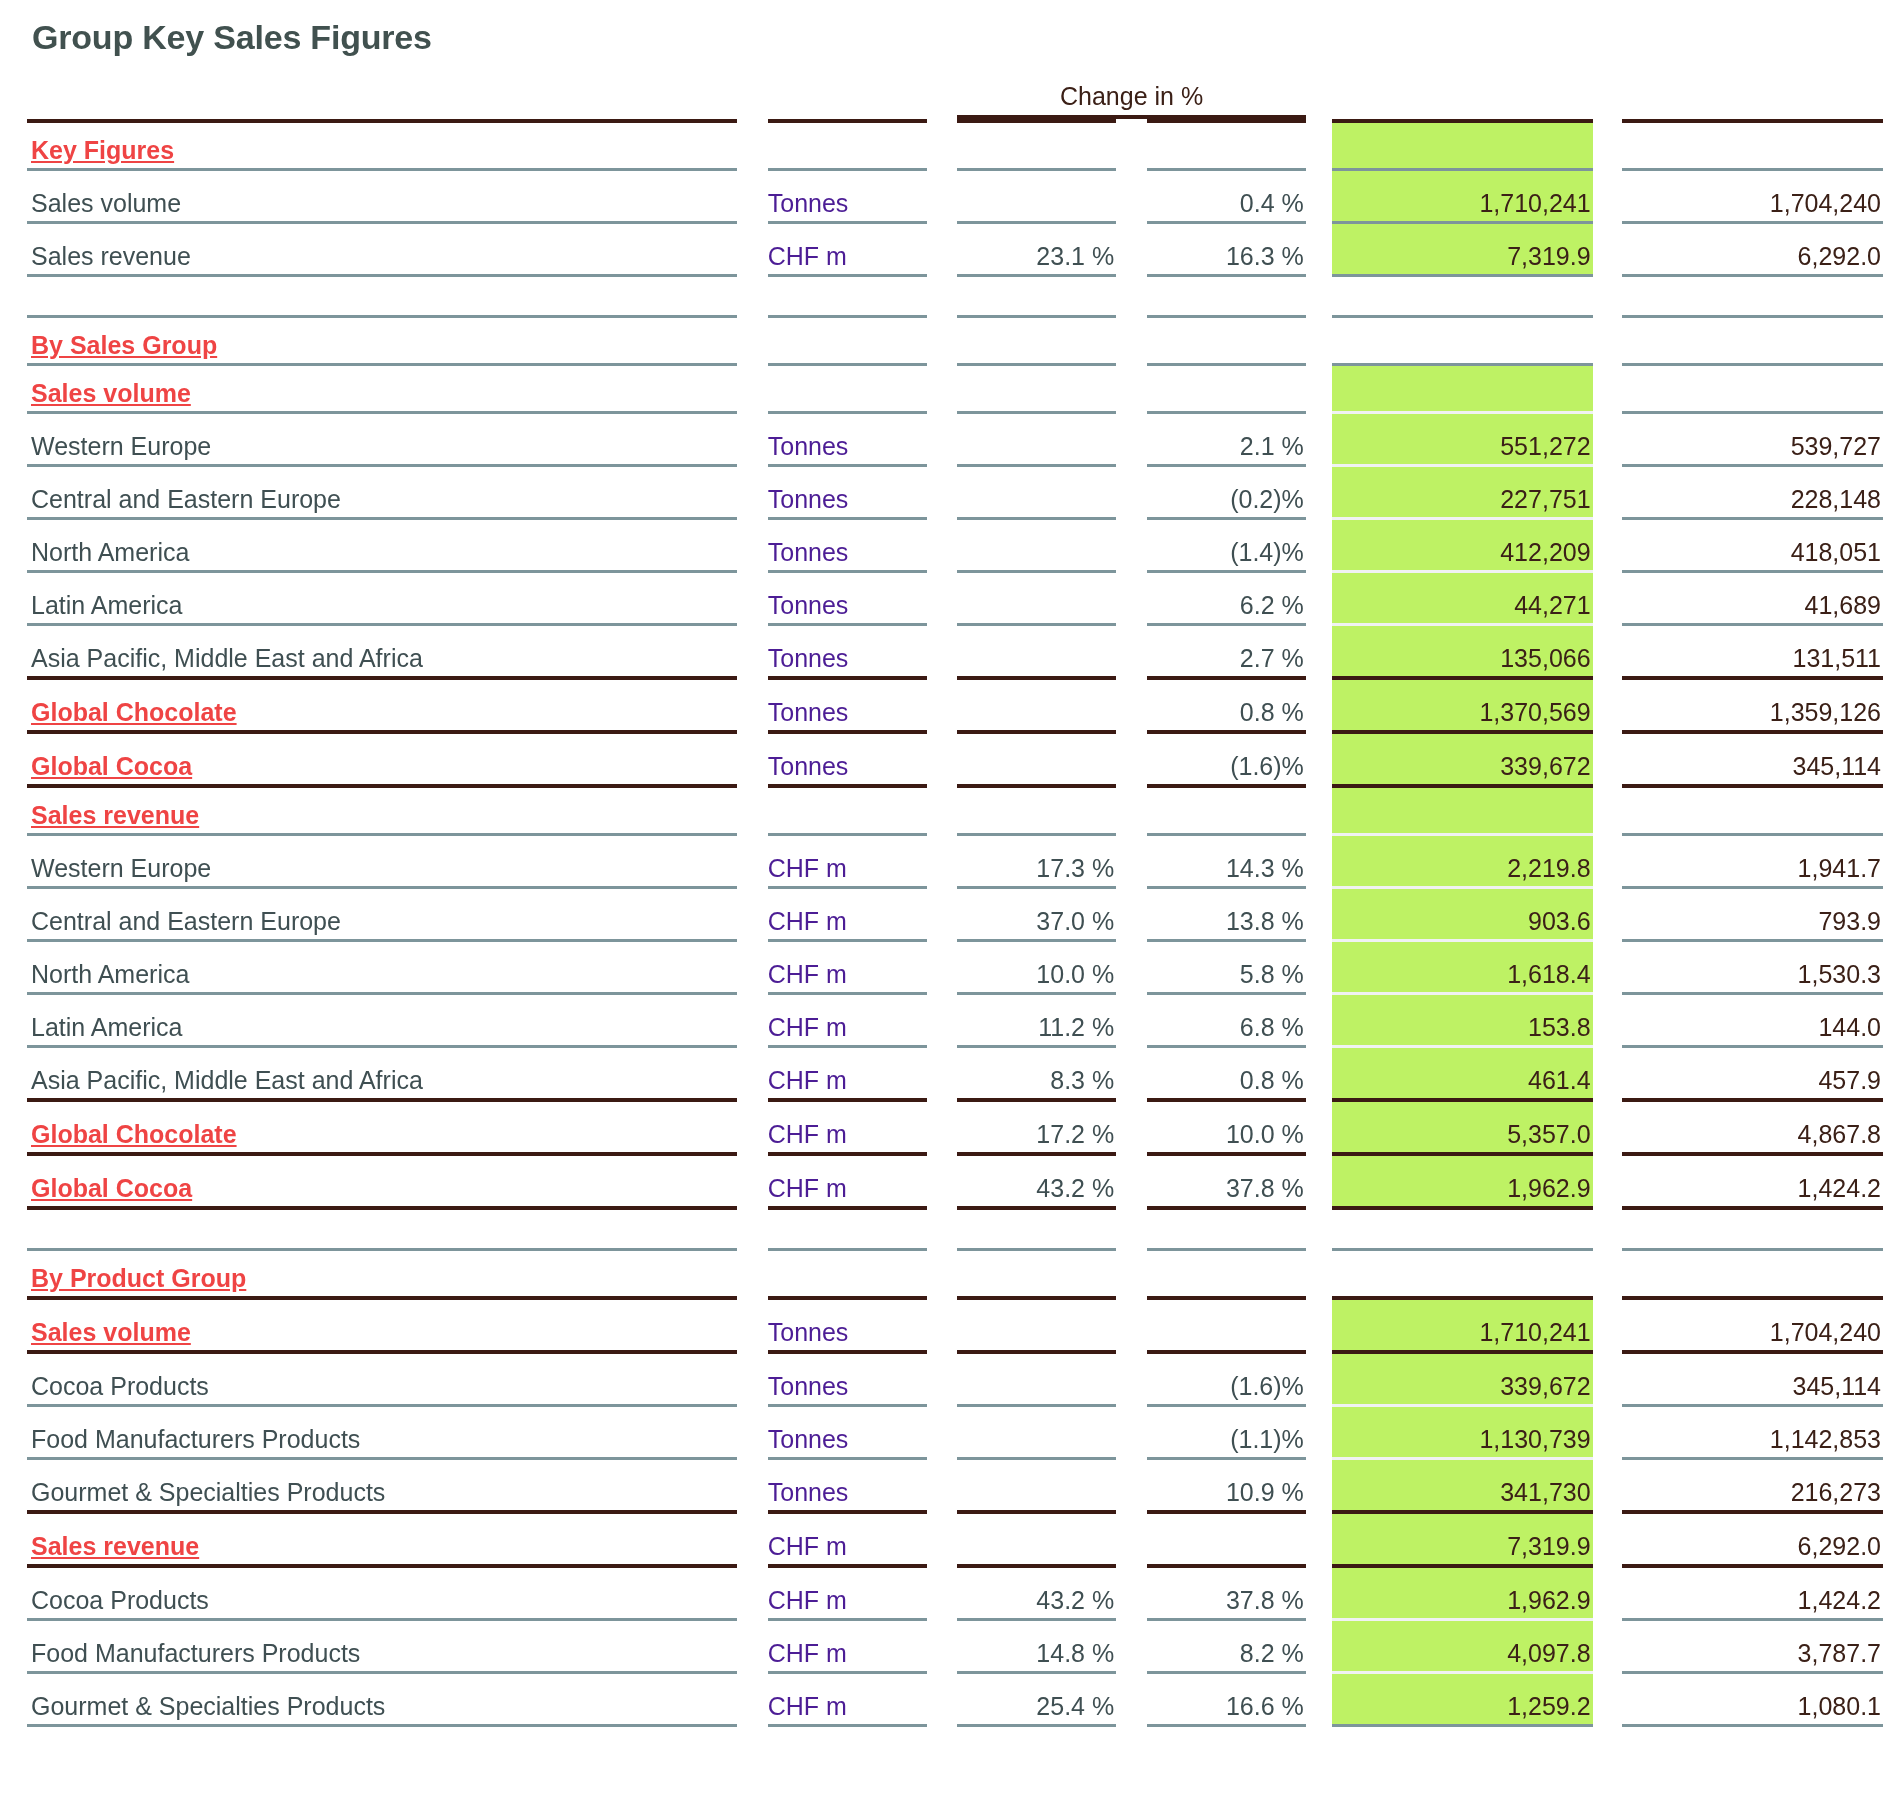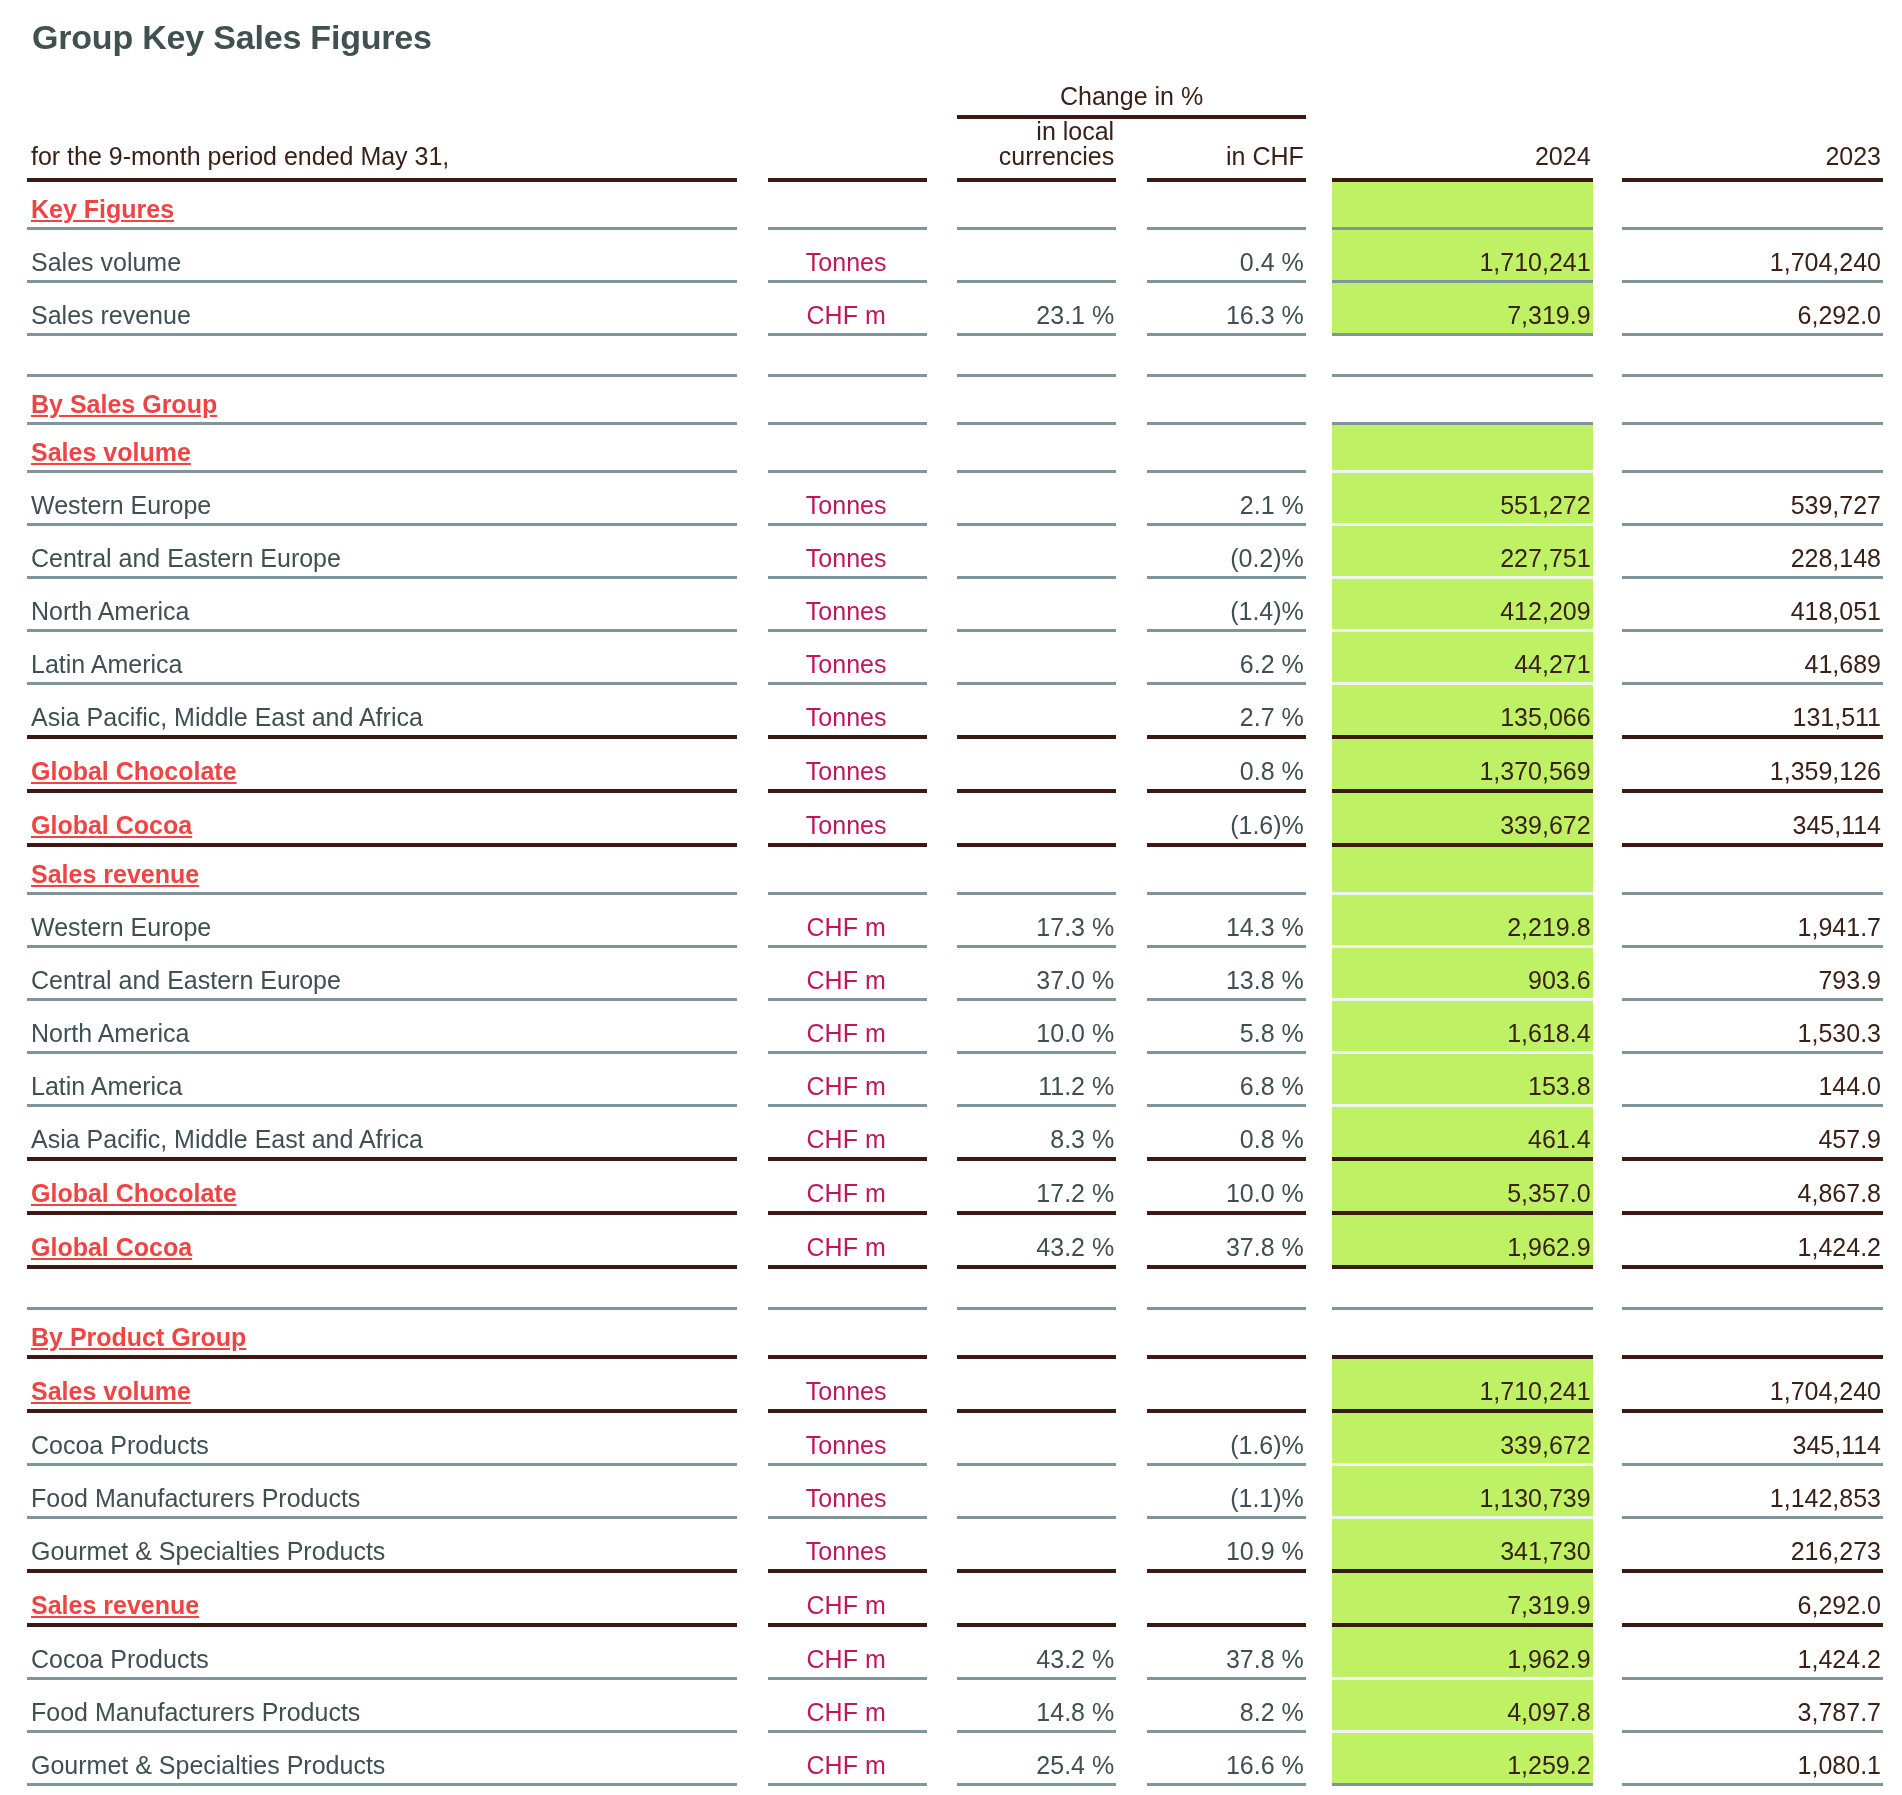--- a/index.html
+++ b/index.html
@@ -104,23 +104,23 @@
     padding-left: 4px !important;
     color: #3f4f52;
     font-size: 25px;
   }
   td.label.bold {
     font-weight: bold;
     color: #ef4444;
     text-decoration: underline;
   }
   td.unit {
-    text-align: center;
+    text-align: left;
     padding-right: 2px !important;
-    color: #be185d;
+    color: #4c1d95;
     font-size: 25px;
   }
   td.num {
     text-align: right;
     padding-right: 2px !important;
     color: #3f4f52;
     font-size: 25px;
   }
   td.num.val {
     color: #3b2017;
@@ -161,36 +161,20 @@
         <td colspan="4"></td>
       </tr>
       <tr class="rule">
         <td class="off" colspan="4"></td>
         <td class="on-thick"></td>
         <td class="on-thick"></td>
         <td class="on-thick"></td>
         <td class="off" colspan="4"></td>
       </tr>
 
-      <tr>
-        <td class="hdr-period">for the 9-month period ended May 31,</td>
-        <td class="gap"></td>
-        <td class="hdr-cell"></td>
-        <td class="gap"></td>
-        <td class="hdr-cell">
-          <span>in local</span><br>
-          <span>currencies</span>
-        </td>
-        <td class="gap"></td>
-        <td class="hdr-cell">in CHF</td>
-        <td class="gap"></td>
-        <td class="hdr-cell">2024</td>
-        <td class="gap"></td>
-        <td class="hdr-cell">2023</td>
-      </tr>
       <tr class="rule">
         <td class="on-thick"></td>
           <td class="off"></td>
           <td class="on-thick"></td>
           <td class="off"></td>
         <td class="on-thick"></td>
           <td class="off"></td>
           <td class="on-thick"></td>
           <td class="off"></td>
         <td class="on-thick"></td>

